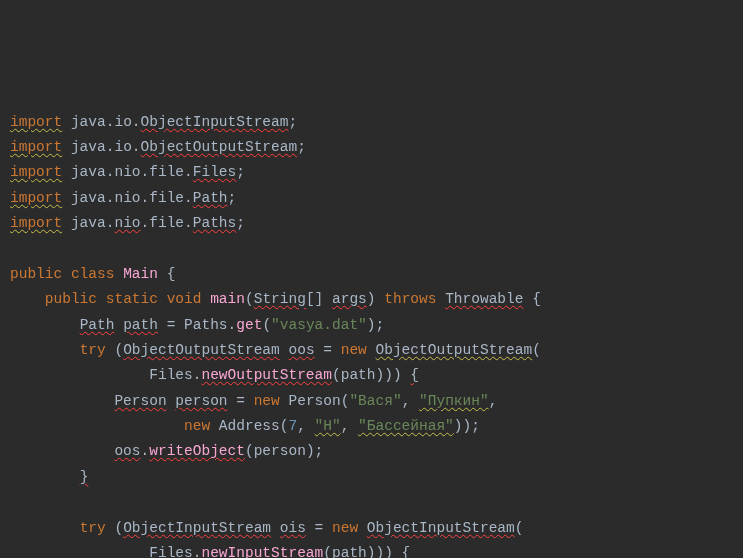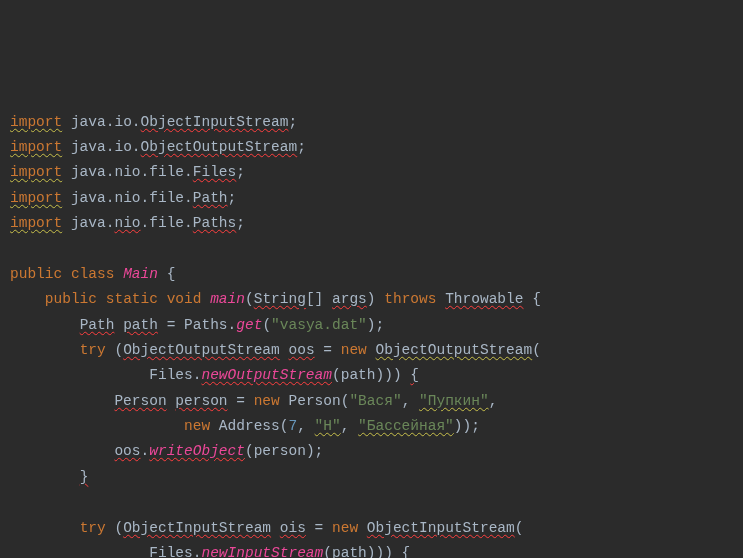--- a/index.html
+++ b/index.html
@@ -7,21 +7,21 @@
     padding: 8px 10px;
     background: #2b2b2b;
     font-family: 'Consolas', 'Monaco', 'Courier New', monospace;
     font-size: 14.5px;
     line-height: 1.75;
     color: #a9b7c6;
     white-space: pre;
     overflow: hidden;
   }
   .kw { color: #cc7832; }
-  .method { color: #ec4899; font-style: italic; }
+  .method { color: #f9a8d4; }
   .str { color: #6a8759; }
   .num { color: #6897bb; }
   .err-red {
     text-decoration-line: underline;
     text-decoration-style: wavy;
     text-decoration-color: #ff4040;
     text-decoration-thickness: 1.2px;
     text-underline-offset: 2px;
     text-align: center;
   }

